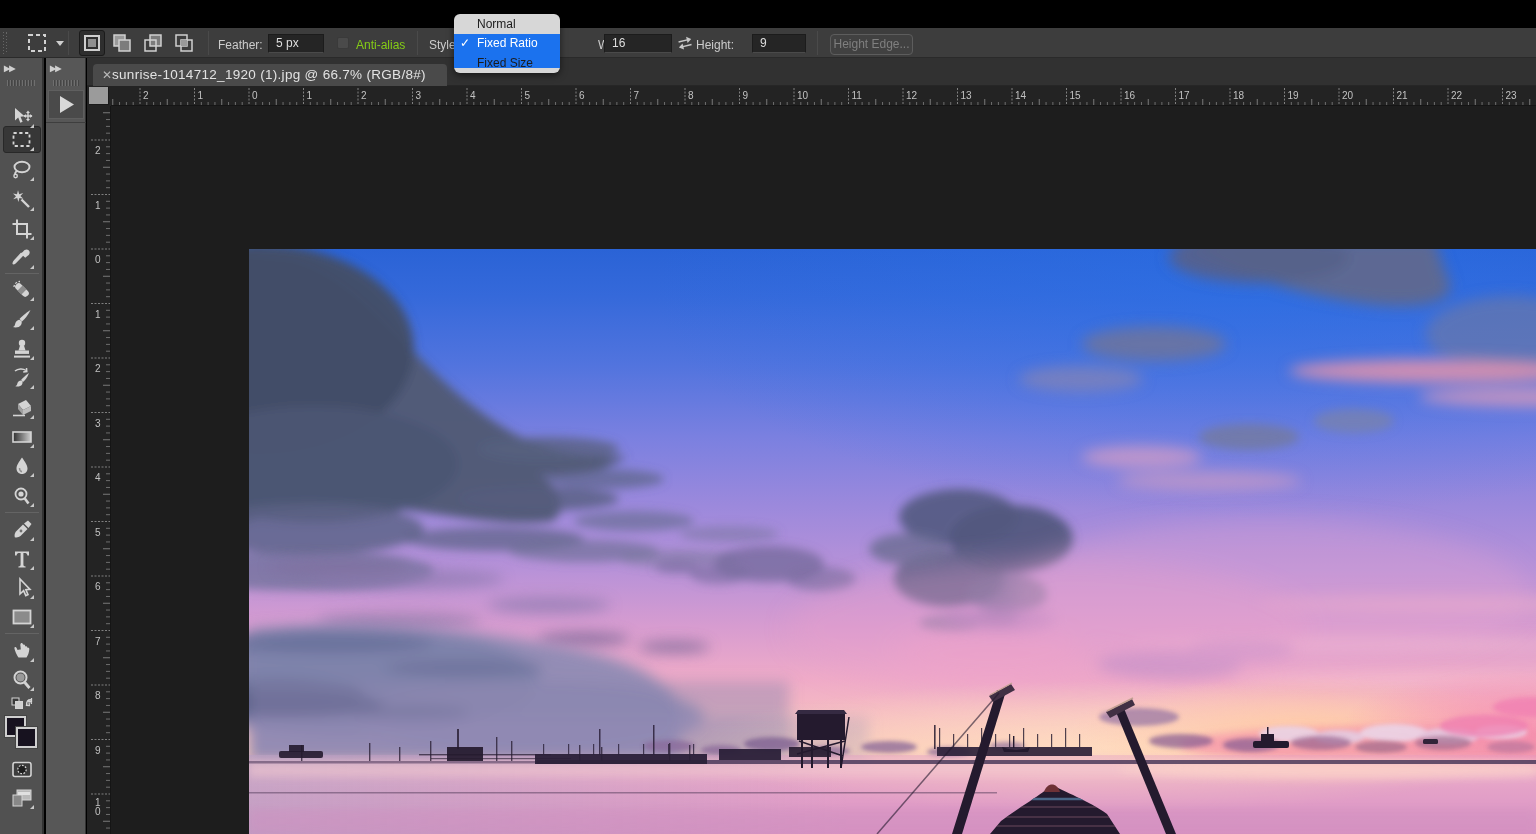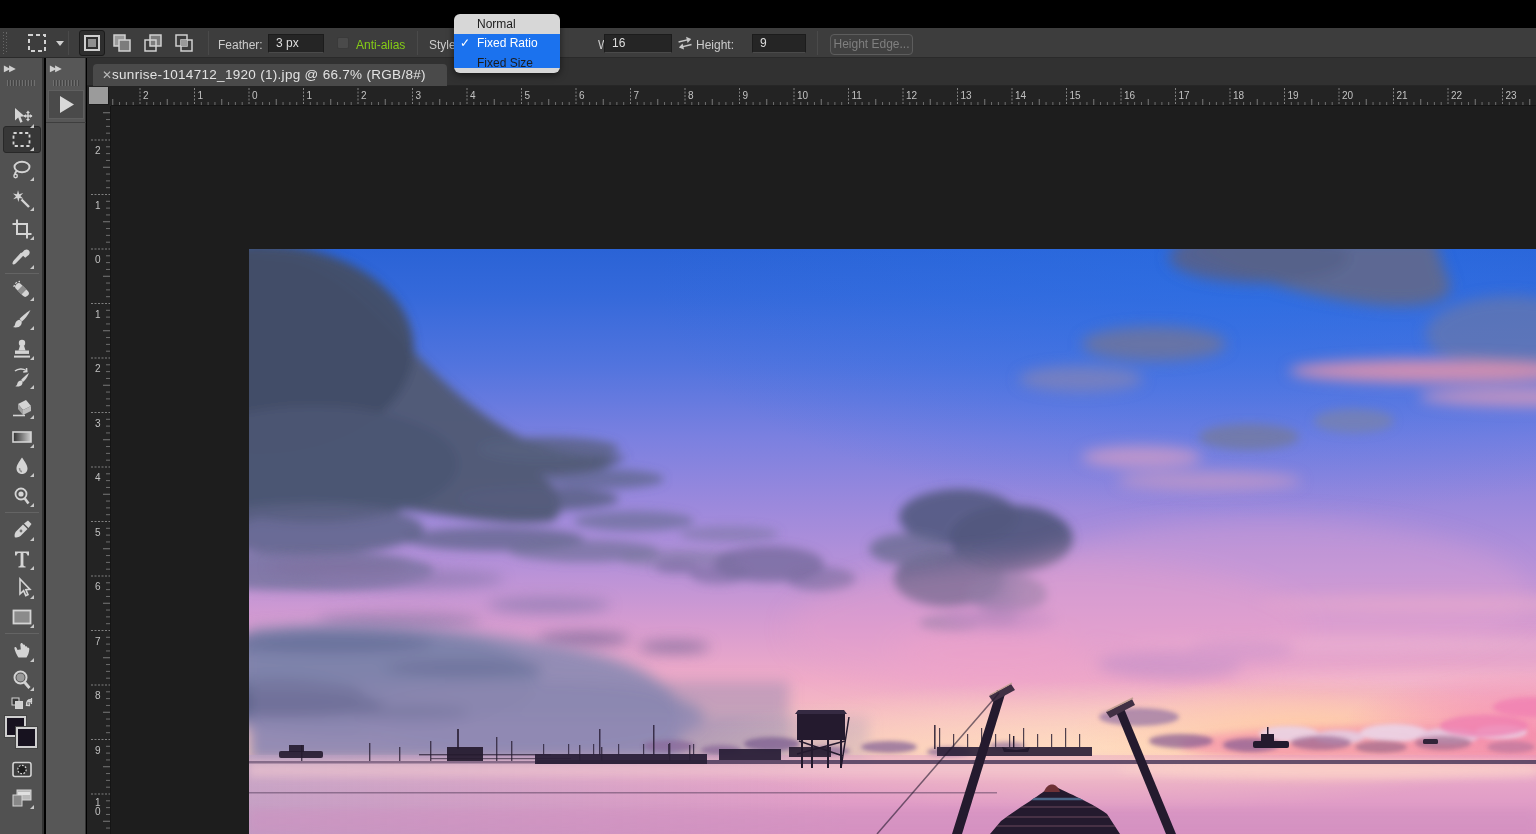--- a/index.html
+++ b/index.html
@@ -57,21 +57,21 @@
         <rect x="6" y="1" width="11" height="11" fill="#7c7c7c" stroke="#d0d0d0" stroke-width="1.5"></rect>
         <rect x="1" y="6" width="11" height="11" fill="none" stroke="#d0d0d0" stroke-width="1.5"></rect>
       </svg>
       <svg class="abs" style="left:175px;top:6px" width="18" height="18" viewBox="0 0 18 18">
         <rect x="1" y="1" width="11" height="11" fill="none" stroke="#d0d0d0" stroke-width="1.5"></rect>
         <rect x="6" y="6" width="11" height="11" fill="none" stroke="#d0d0d0" stroke-width="1.5"></rect>
         <rect x="6" y="6" width="6" height="6" fill="#9a9a9a"></rect>
       </svg>
       <div class="vsep" style="left:208px"></div>
       <div class="lbl" style="left:218px">Feather:</div>
-      <div class="inp" style="left:268px;width:56px">3 px</div>
+      <div class="inp" style="left:268px;width:56px">5 px</div>
       <div class="abs" style="left:337px;top:9px;width:12px;height:12px;background:#4a4a4a;border:1px solid #3a3a3a;border-radius:2px"></div>
       <div class="lbl dis" style="left:356px">Anti-alias</div>
       <div class="vsep" style="left:417px"></div>
       <div class="lbl" style="left:429px">Style:</div>
       <div class="lbl" style="left:598px">Width:</div>
       <div class="inp" style="left:604px;width:68px">16</div>
       <svg class="abs" style="left:675px;top:7px" width="20" height="16" viewBox="0 0 20 16">
         <g transform="rotate(-14 10 8)">
           <path d="M4 5.5 L14 5.5 M4 11 L16 11" stroke="#c8c8c8" stroke-width="1.5" fill="none"></path>
           <path d="M17 5.5 l-4.5 -3.2 v6.4 z" fill="#c8c8c8"></path>

